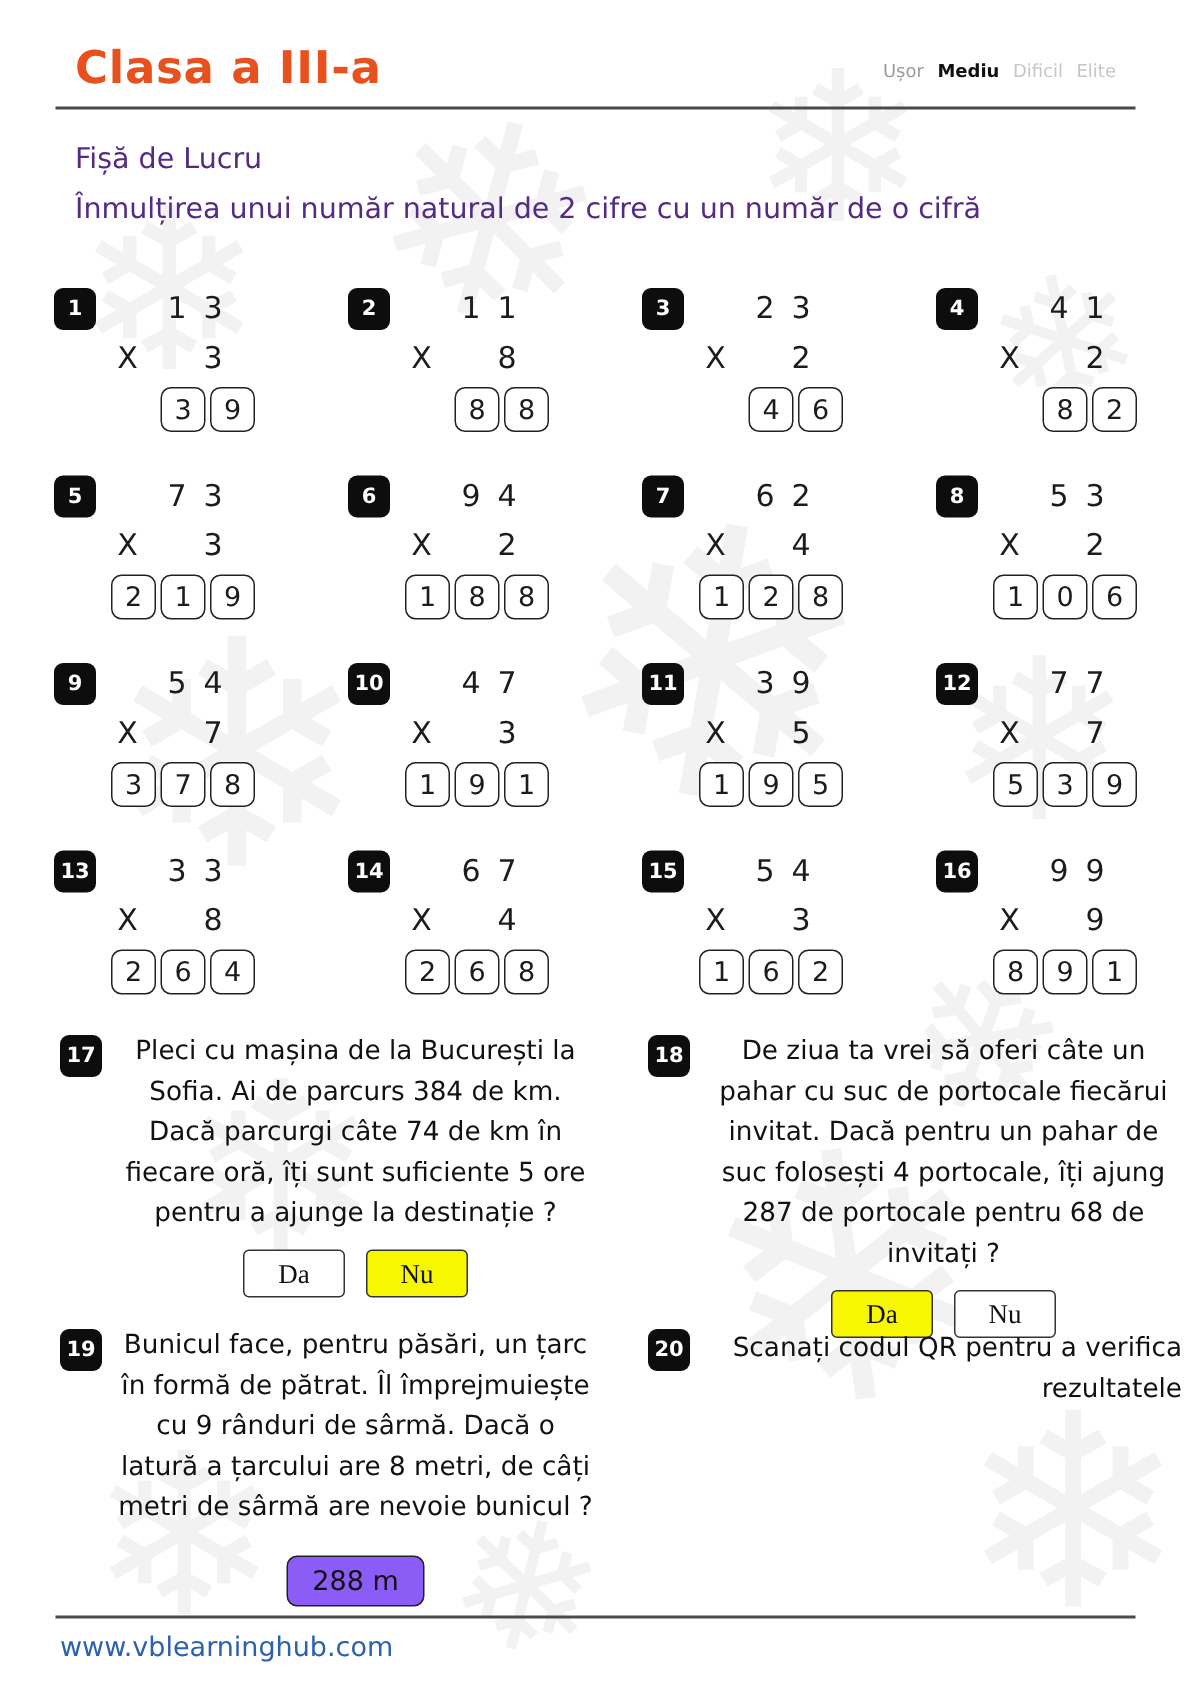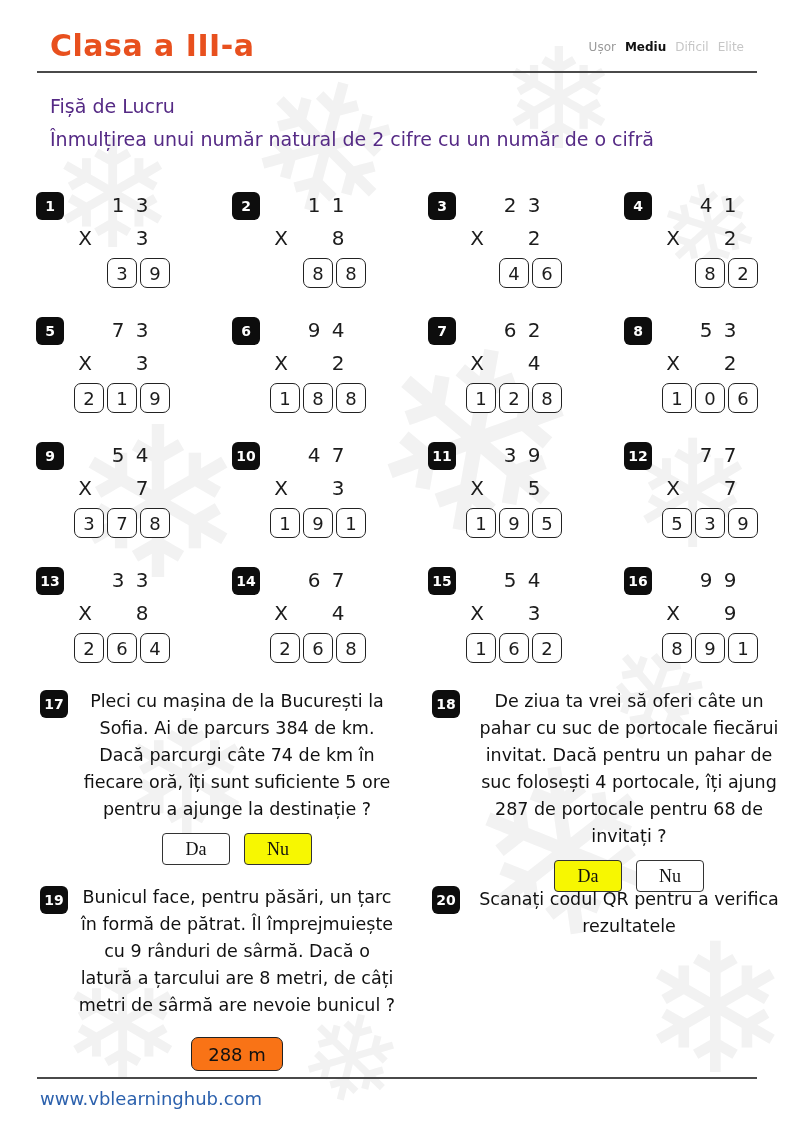--- a/index.html
+++ b/index.html
@@ -40,27 +40,27 @@
 
   
   .wp-grid{position:absolute;left:36px;top:688px;width:722px;}
   .wp{position:absolute;width:366px;}
   .wp17{left:0;top:0;}
   .wp18{left:392px;top:0;}
   .wp19{left:0;top:196px;}
   .wp20{left:392px;top:196px;}
   .wp .badge{left:4px;top:2px;}
   .wp-text{margin:0 0 0 42px;width:318px;text-align:center;font-size:17.5px;line-height:27px;color:#111;}
-  .wp20 .wp-text{margin-top:2px;}
+  .wp20 .wp-text{margin-top:2px;text-align:right;}
   .btn-row{margin:10px 0 0 42px;width:318px;display:flex;justify-content:center;gap:14px;font-family:Liberation Serif, serif;}
   .yn-btn{min-width:66px;height:30px;border:1.6px solid #333;border-radius:4px;background:#fff;
           display:flex;align-items:center;justify-content:center;font-size:18px;color:#111;cursor:pointer;}
   .yn-btn.hl{background:#f7f701;}
   .ans-chip-row{margin:18px 0 0 42px;width:318px;display:flex;justify-content:center;}
-  .ans-chip{padding:3px 16px;height:26px;border:1.8px solid #222;border-radius:7px;background:#f97316;
+  .ans-chip{padding:3px 16px;height:26px;border:1.8px solid #222;border-radius:7px;background:#8b5cf6;
             display:flex;align-items:center;justify-content:center;font-size:18px;color:#111;}
 
   
   .footer-link{position:absolute;left:40px;top:1088px;font-size:18px;color:#2c61ad;text-decoration:none;cursor:pointer;}
 </style>
 </head>
 <body>
 
 <div class="sf" style="left:50px;top:120px;font-size:150px;"></div>
 <div class="sf" style="left:250px;top:60px;font-size:180px;transform:rotate(15deg);"></div>

